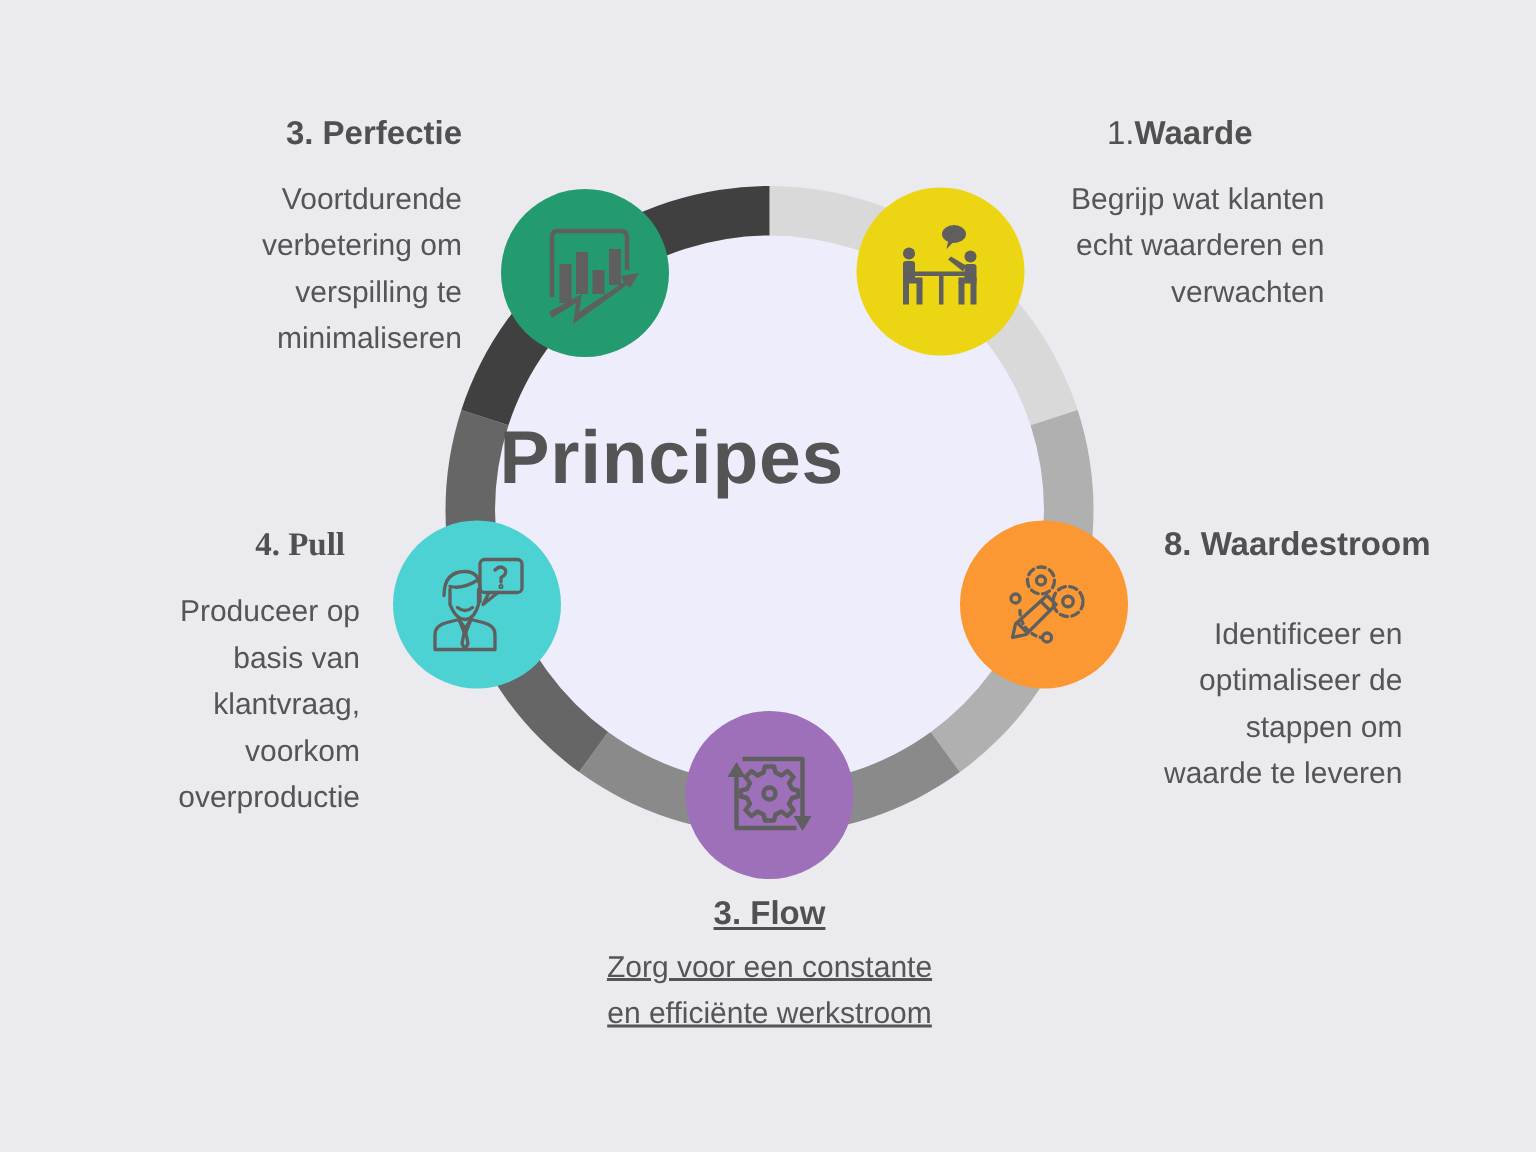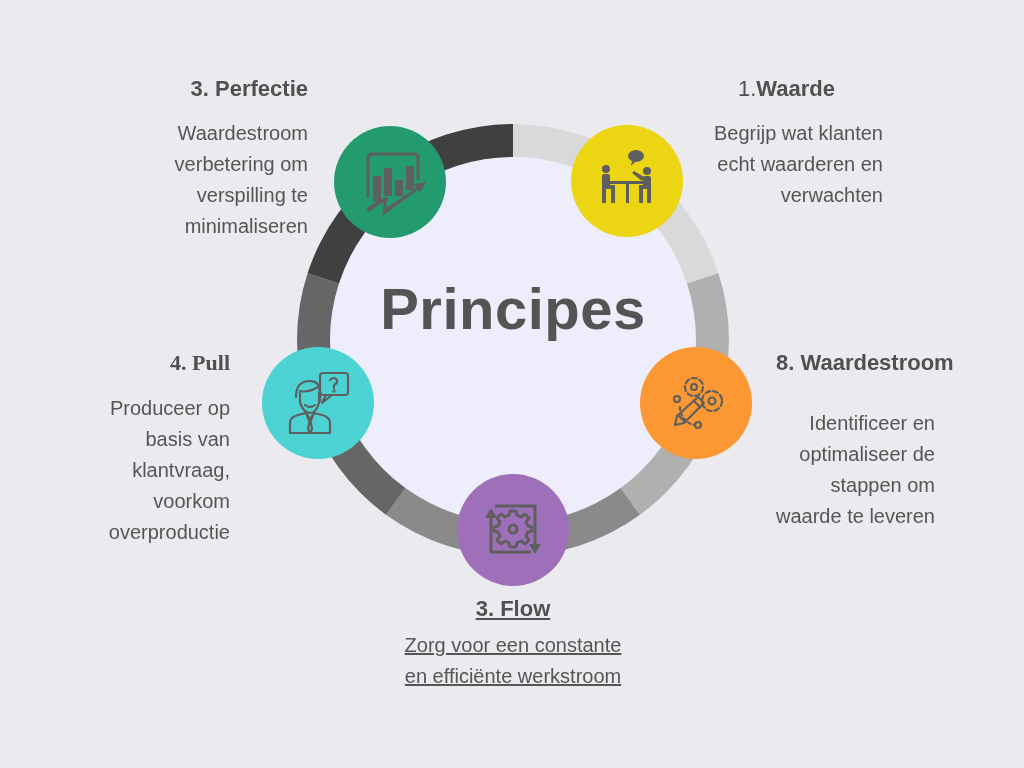--- a/index.html
+++ b/index.html
@@ -20,22 +20,22 @@
     left: 0;
     top: 0;
     width: 1024px;
     height: 768px;
   }
   .center-title {
     position: absolute;
     left: 333px;
     top: 280px;
     width: 360px;
-    text-align: center;
-    font-size: 58px;
+    text-align: left;
+    font-size: 50px;
     font-weight: 700;
     color: #545454;
     letter-spacing: 0.5px;
     line-height: 1;
   }
   .icon-circle {
     position: absolute;
     width: 112px;
     height: 112px;
     border-radius: 50%;
@@ -164,37 +164,37 @@
       <path d="M18 24 Q26 26 36 20"></path>
       <path d="M18 26 L18 36 Q22 46 28 46 Q34 46 37 36 L37 26"></path>
       <path d="M23 38 Q28 42 33 38"></path>
       <path d="M8 66 L8 56 Q8 50 16 48 L24 46 L28 52 L32 46 L40 48 Q48 50 48 56 L48 66 Z"></path>
       <path d="M24 46 L28 56 L32 46"></path>
       <path d="M28 52 L26 62 L28 66 L30 62 Z"></path>
     </g>
   </svg>
 </div>
 <div class="step-title align-right" style="left:80px; top:352px; width:150px;font-family:Liberation Serif, serif;">4. Pull</div>
-<div class="step-desc align-right" style="left:30px; top:393px; width:200px;">Produceer op
+<div class="step-desc align-right" style="left:40px; top:393px; width:200px;">Produceer op
 basis van
 klantvraag,
 voorkom
 overproductie</div>
 
 <div class="icon-circle" style="left:334px; top:126px; background:#239b6f;">
   <svg viewBox="0 0 72 72">
     <g fill="none" stroke="#5f5f5f" stroke-width="3" stroke-linejoin="round">
       <path d="M14 52 L14 12 Q14 8 18 8 L60 8 Q64 8 64 12 L64 34"></path>
     </g>
     <g fill="#5f5f5f">
       <rect x="19" y="30" width="8" height="26"></rect>
       <rect x="30" y="22" width="8" height="28"></rect>
       <rect x="41" y="34" width="8" height="16"></rect>
       <rect x="52" y="20" width="8" height="24"></rect>
       <path d="M12 62 L34 50 L32 62 L62 42 L60 38 L72 36 L66 46 L64 44 L28 70 L30 56 L14 66 Z"></path>
     </g>
   </svg>
 </div>
 <div class="step-title align-right" style="left:108px; top:78px; width:200px;">3. Perfectie</div>
-<div class="step-desc align-right" style="left:88px; top:118px; width:220px;">Waardestroom
+<div class="step-desc align-right" style="left:88px; top:118px; width:220px;">Voortdurende
 verbetering om
 verspilling te
 minimaliseren</div>
 
 </body></html>

